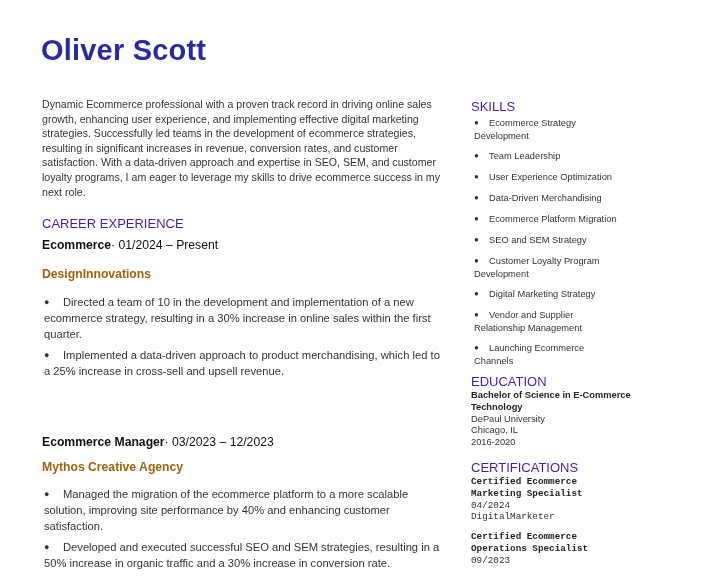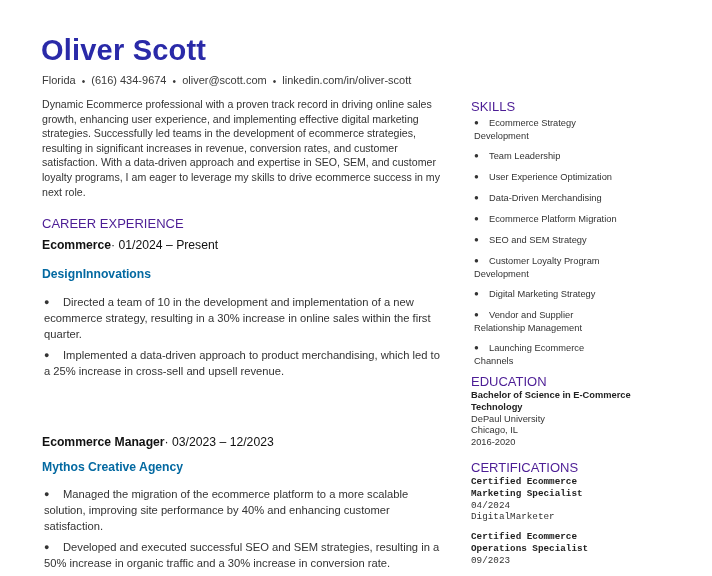--- a/index.html
+++ b/index.html
@@ -74,21 +74,21 @@
       color: #111;
       white-space: nowrap;
     }
     .job-title b { font-weight: bold; }
     .company {
       position: absolute;
       left: 42px;
       font-size: 12.2px;
       line-height: 16px;
       font-weight: bold;
-      color: #0369a1;
+      color: #a16207;
     }
     .bullets {
       position: absolute;
       left: 44px;
       width: 405px;
       margin: 0;
       padding: 0;
       list-style: none;
     }
     .bullets li {
@@ -146,29 +146,20 @@
     .cert { margin-top: 10px; }
     .cert-item { margin-bottom: 8px; font-family: Liberation Mono, monospace; }
   </style>
 </head>
 <body>
 
 <div class="page">
 
   <h1 class="name">Oliver Scott</h1>
 
-  <div class="contact">
-    <span>Florida</span>
-    <span class="sep">•</span>
-    <span>(616) 434-9674</span>
-    <span class="sep">•</span>
-    <span>oliver@scott.com</span>
-    <span class="sep">•</span>
-    <span>linkedin.com/in/oliver-scott</span>
-  </div>
 
   <p class="summary" style="margin:0;">Dynamic Ecommerce professional with a proven track record in driving online sales growth, enhancing user experience, and implementing effective digital marketing strategies. Successfully led teams in the development of ecommerce strategies, resulting in significant increases in revenue, conversion rates, and customer satisfaction. With a data-driven approach and expertise in SEO, SEM, and customer loyalty programs, I am eager to leverage my skills to drive ecommerce success in my next role.</p>
 
   <h2 class="section-title career-title">CAREER EXPERIENCE</h2>
 
   <div class="job-title" style="top:237px;">
     <b>Ecommerce</b><span>· 01/2024 – Present</span>
   </div>
   <div class="company" style="top:266px;">DesignInnovations</div>
   <ul class="bullets" style="top:295px;">

